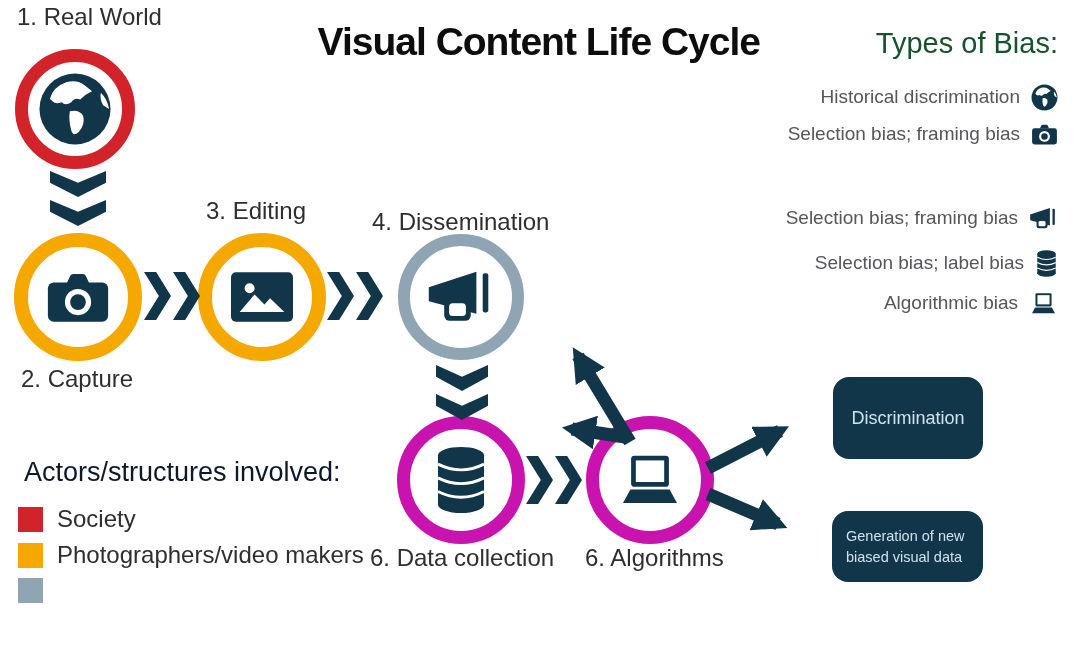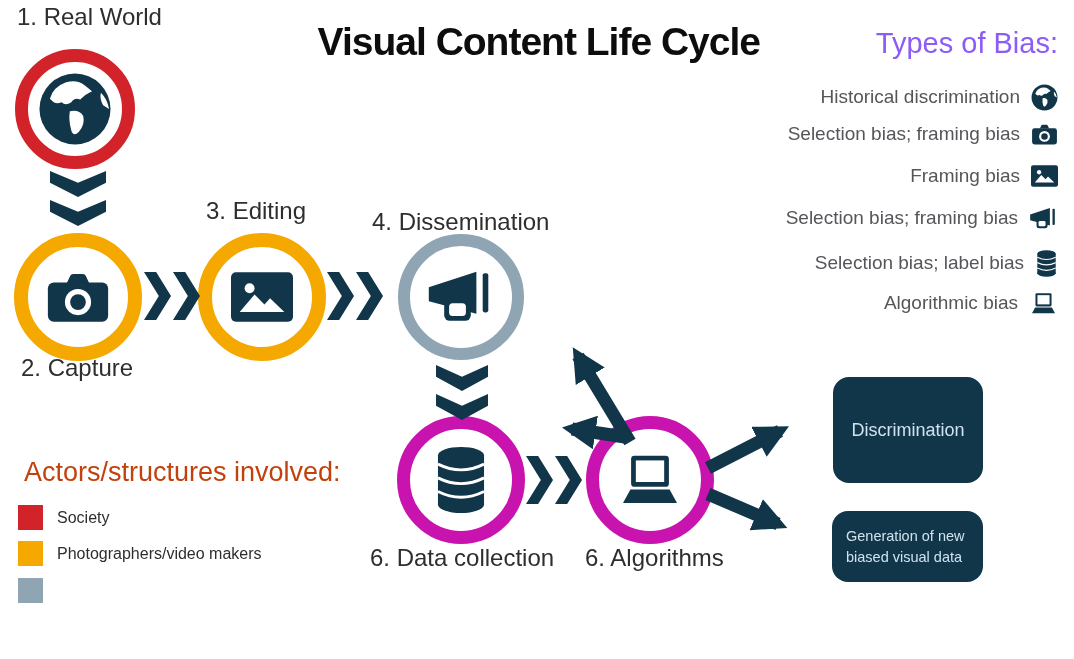--- a/index.html
+++ b/index.html
@@ -23,31 +23,31 @@
     border-style:solid;
   }
   .icon{display:block;}
   
   .chev{background:var(--navy);}
   .chev-right{clip-path:polygon(0 0,45% 0,100% 50%,45% 100%,0 100%,55% 50%);}
   .chev-down{clip-path:polygon(0 0,50% 45%,100% 0,100% 45%,50% 100%,0 45%);}
   .chev-col{display:flex; flex-direction:column; gap:3px;}
   .chev-row{display:flex; flex-direction:row; gap:2px;}
   
-  .bias-title{right:16px; top:27px; font-size:29px; color:#8b5cf6; font-weight:500;}
+  .bias-title{right:16px; top:27px; font-size:29px; color:#14532d; font-weight:500;}
   .bias-row{
     right:16px; height:28px; display:flex; align-items:center; gap:11px;
     justify-content:flex-end;
   }
   .bias-row .lbl{font-size:19px; color:#55565a; white-space:nowrap;}
   
-  .legend-title{left:24px; top:457px; font-size:27px; font-weight:500; color:#c2410c;}
+  .legend-title{left:24px; top:457px; font-size:27px; font-weight:500; color:#0f172a;}
   .legend-row{display:flex; align-items:center; gap:14px;}
   .legend-swatch{width:25px; height:25px;}
-  .legend-row .lbl{font-size:16px; color:#2e2e2e; white-space:nowrap;}
+  .legend-row .lbl{font-size:24px; color:#2e2e2e; white-space:nowrap;}
   
   .outcome{
     box-sizing:border-box; background:var(--navy); border-radius:16px;
     color:#cfe2ee; display:flex; align-items:center; justify-content:center;
     text-align:left; padding:8px 14px;
   }
   .outcome-1{font-size:18px;}
   .outcome-2{font-size:14.5px; line-height:1.4;}
   svg.overlay{left:0; top:0; pointer-events:none;}
 </style>
@@ -93,21 +93,21 @@
         <rect x="22" y="4" width="56" height="46" rx="5" fill="var(--navy)"></rect>
         <rect x="29" y="11" width="42" height="32" fill="#fff"></rect>
         <polygon fill="var(--navy)" points="10,74 90,74 79,54 21,54"></polygon>
       </symbol>
     </defs>
   </svg>
 
   <div class="abs title">Visual Content Life Cycle</div>
 
   <div class="abs stage-label" style="left:17px;top:3px">1. Real World</div>
-  <div class="abs stage-label" style="left:21px;top:354px">2. Capture</div>
+  <div class="abs stage-label" style="left:21px;top:365px">2. Capture</div>
   <div class="abs stage-label" style="left:206px;top:197px">3. Editing</div>
   <div class="abs stage-label" style="left:372px;top:208px">4. Dissemination</div>
   <div class="abs stage-label" style="left:370px;top:544px">6. Data collection</div>
   <div class="abs stage-label" style="left:585px;top:544px">6. Algorithms</div>
 
   <div class="abs stage-circle" style="left: 15px; top: 49px; width: 120px; height: 120px; border-width: 13px; border-color: rgb(210, 35, 42);">
     <svg class="icon" width="74" height="74">
         <use href="#i-globe"></use>
       </svg>
   </div>
@@ -163,46 +163,40 @@
       <marker id="ah" viewBox="0 0 10 10" refX="7" refY="5" markerWidth="2.6" markerHeight="2.6" orient="auto">
         <path d="M0,0 L10,5 L0,10 z" fill="var(--navy)"></path>
       </marker>
     </defs>
     <line x1="630" y1="442" x2="578" y2="356" stroke="var(--navy)" stroke-width="13" marker-end="url(#ah)"></line>
     <line x1="625" y1="437" x2="572" y2="429" stroke="var(--navy)" stroke-width="13" marker-end="url(#ah)"></line>
     <line x1="708" y1="468" x2="780" y2="431" stroke="var(--navy)" stroke-width="13" marker-end="url(#ah)"></line>
     <line x1="708" y1="494" x2="778" y2="524" stroke="var(--navy)" stroke-width="13" marker-end="url(#ah)"></line>
   </svg>
 
-  <div class="abs outcome outcome-1" style="left:833px;top:377px;width:150px;height:106px">
+  <div class="abs outcome outcome-1" style="left:833px;top:377px;width:150px;height:82px">
     <span>Discrimination</span>
   </div>
   <div class="abs outcome outcome-2" style="left:832px;top:511px;width:151px;height:71px">
     <span>Generation of new biased visual data</span>
   </div>
 
   <div class="abs bias-title">Types of Bias:</div>
   <div class="abs bias-row" style="top:83px">
     <span class="lbl">Historical discrimination</span>
     <svg class="icon" width="27" height="27">
         <use href="#i-globe"></use>
       </svg>
   </div>
   <div class="abs bias-row" style="top:120px">
     <span class="lbl">Selection bias; framing bias</span>
     <svg class="icon" width="27" height="23">
         <use href="#i-camera"></use>
       </svg>
   </div>
-  <div class="abs bias-row" style="top:162px">
-    <span class="lbl">Framing bias</span>
-    <svg class="icon" width="27" height="22">
-        <use href="#i-picture"></use>
-      </svg>
-  </div>
   <div class="abs bias-row" style="top:204px">
     <span class="lbl">Selection bias; framing bias</span>
     <svg class="icon" width="29" height="29">
         <use href="#i-megaphone"></use>
       </svg>
   </div>
   <div class="abs bias-row" style="top:249px">
     <span class="lbl">Selection bias; label bias</span>
     <svg class="icon" width="23" height="29">
         <use href="#i-database"></use>

